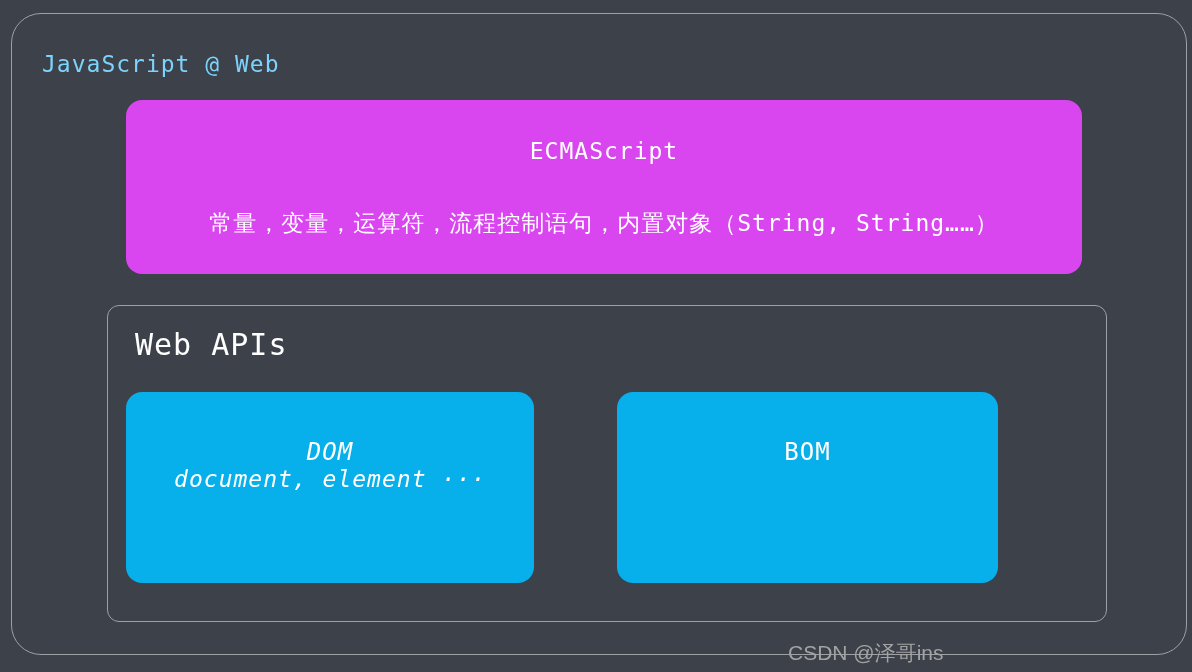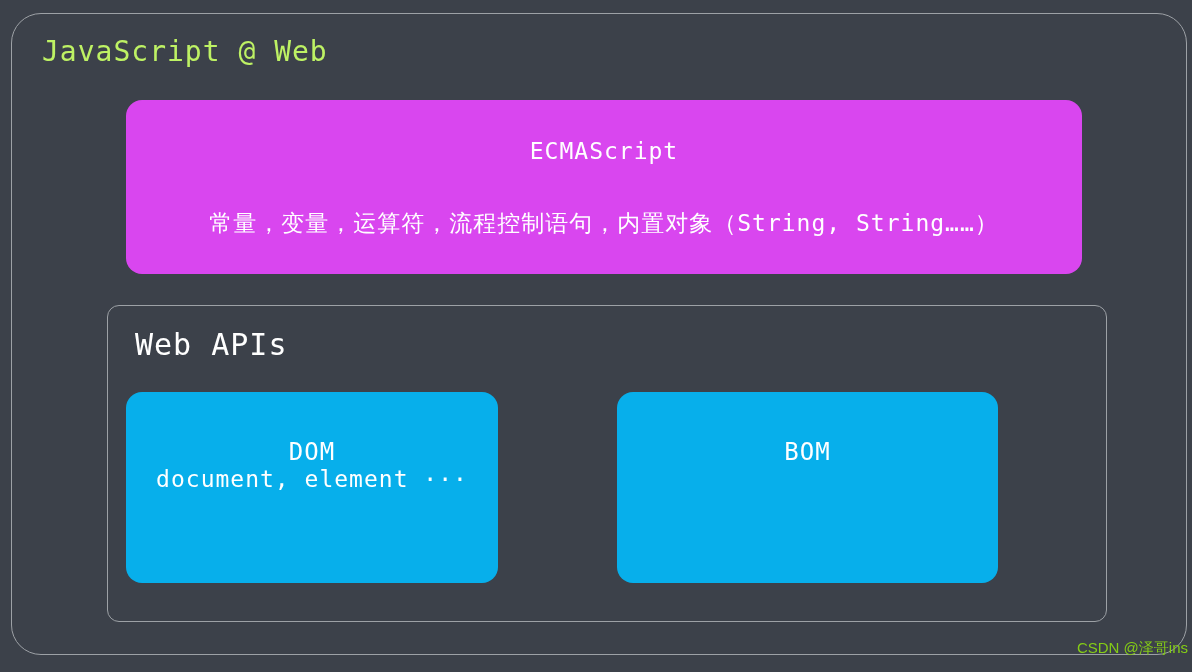--- a/index.html
+++ b/index.html
@@ -16,23 +16,23 @@
   }
   .outer-frame {
     position: absolute;
     left: 11px; top: 13px;
     width: 1176px; height: 642px;
     border: 1px solid #9DA1A6;
     border-radius: 30px;
   }
   .diagram-title {
     position: absolute;
-    left: 42px; top: 35px;
-    color: #bef264;
-    font-size: 28px;
+    left: 42px; top: 51px;
+    color: #7dd3fc;
+    font-size: 23px;
     letter-spacing: 1px;
     white-space: nowrap;
   }
   .ecma-box {
     position: absolute;
     left: 126px; top: 100px;
     width: 956px; height: 174px;
     background: #d946ef;
     border-radius: 16px;
     display: flex;
@@ -71,40 +71,39 @@
     position: absolute;
     top: 392px;
     height: 191px;
     background: #07AFEB;
     border-radius: 16px;
     display: flex;
     flex-direction: column;
     align-items: center;
     padding-top: 46px;
   }
-  .dom-box { left: 126px; width: 372px; }
+  .dom-box { left: 126px; width: 408px; font-style: italic; }
   .bom-box { left: 617px; width: 381px; }
   .api-title {
     color: #FFFFFF;
     font-size: 24px;
     letter-spacing: 1px;
   }
   .api-items {
     color: #FFFFFF;
     font-size: 23px;
     letter-spacing: 1px;
     white-space: nowrap;
   }
   .watermark {
     position: absolute;
     right: 4px; top: 639px;
     width: 400px;
-    text-align: right;
-    color: #84cc16;
-    font-size: 15px;
+    color: #a3a3a3;
+    font-size: 21px;
     font-family: "Liberation Sans", "DejaVu Sans", sans-serif;
     white-space: nowrap;
   }
 </style>
 </head>
 <body>
 
 <div class="stage">
 
   <div class="outer-frame"></div>

